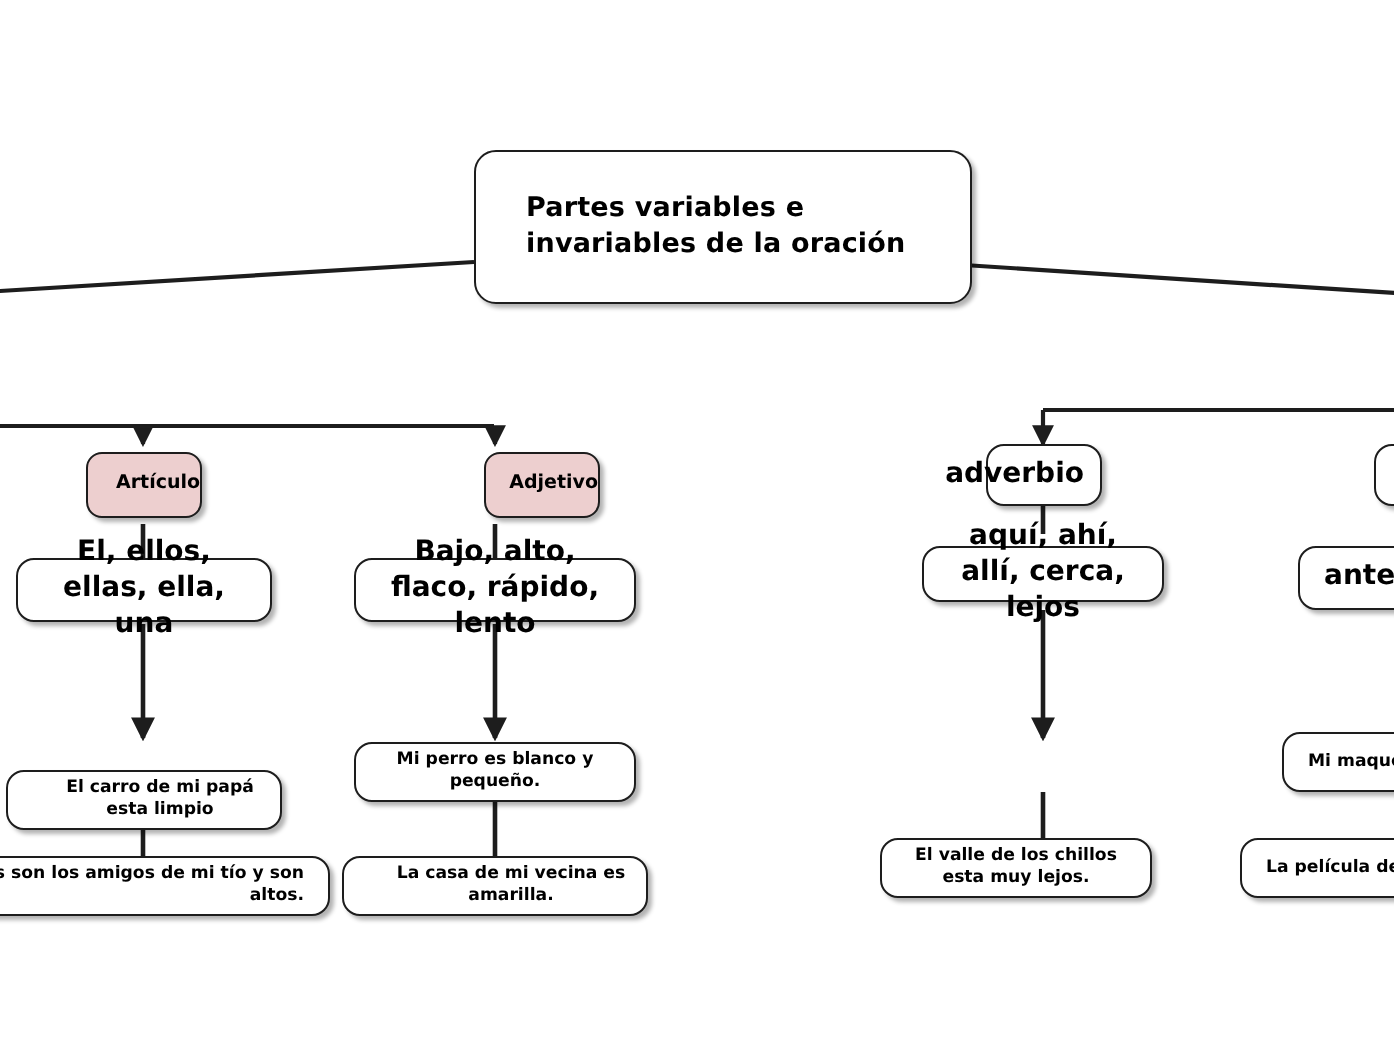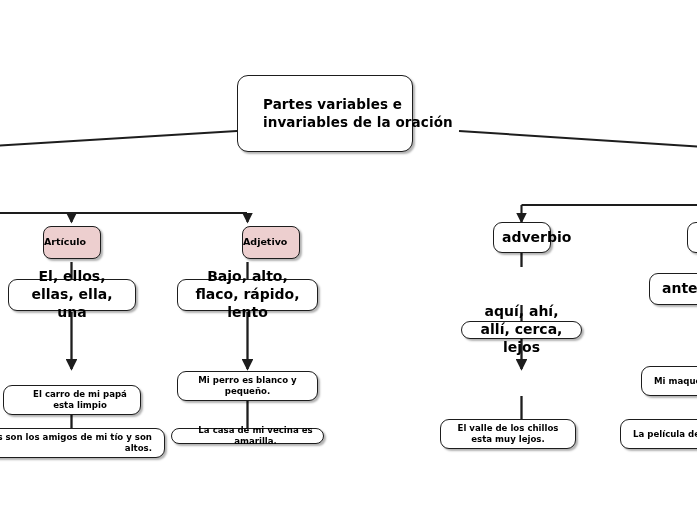--- a/index.html
+++ b/index.html
@@ -27,21 +27,21 @@
   }
   .node {
     position: absolute;
     box-sizing: border-box;
     border: 1.6px solid #1d1d1d;
     border-radius: 9px;
     background: #ffffff;
     color: #000000;
     display: flex;
     align-items: center;
-    justify-content: flex-start;
+    justify-content: flex-end;
     text-align: center;
     font-weight: bold;
     line-height: 1.28;
     box-shadow: 2px 2px 2px rgba(0,0,0,0.30);
     z-index: 2;
   }
   .node.root {
     border-width: 1.7px;
     border-radius: 11px;
     font-size: 13.5px;
@@ -108,21 +108,21 @@
 
     <path d="M 247.5 262 L 247.5 279" stroke="#1d1d1d" stroke-width="2.3" fill="none"></path>
     <path d="M 247.5 312 L 247.5 369" stroke="#1d1d1d" stroke-width="2.3" fill="none" marker-end="url(#arrow)"></path>
     <path d="M 247.5 401 L 247.5 428" stroke="#1d1d1d" stroke-width="2.3" fill="none"></path>
 
     <path d="M 521.5 252 L 521.5 267" stroke="#1d1d1d" stroke-width="2.3" fill="none"></path>
     <path d="M 521.5 305 L 521.5 369" stroke="#1d1d1d" stroke-width="2.3" fill="none" marker-end="url(#arrow)"></path>
     <path d="M 521.5 396 L 521.5 419" stroke="#1d1d1d" stroke-width="2.3" fill="none"></path>
   </svg>
 
-  <div class="node root" style="left:237px; top:75px; width:176px; height:77px;">
+  <div class="node root" style="left:237px; top:75px; width:249px; height:77px;">
     <div>
       <span class="root-line">Partes variables e</span>
       <span class="root-line">invariables de la oración</span>
     </div>
   </div>
 
   <div class="node cat" style="left:43px; top:226px; width:58px; height:33px;">
     <span>Artículo</span>
   </div>
   <div class="node plain" style="left:8px; top:279px; width:128px; height:32px;">
@@ -137,28 +137,28 @@
 
   <div class="node cat" style="left:219px; top:226px; width:58px; height:33px;margin-left:23px;">
     <span>Adjetivo</span>
   </div>
   <div class="node plain" style="left:177px; top:279px; width:141px; height:32px;">
     <span>Bajo, alto, flaco, rápido, lento</span>
   </div>
   <div class="node ex" style="left:177px; top:371px; width:141px; height:30px;">
     <span>Mi perro es blanco y pequeño.</span>
   </div>
-  <div class="node ex" style="left:171px; top:428px; width:153px; height:16px;padding-left:24px;">
+  <div class="node ex" style="left:171px; top:428px; width:153px; height:30px;padding-left:24px;">
     <span>La casa de mi vecina es amarilla.</span>
   </div>
 
   <div class="node plain" style="left:493px; top:222px; width:58px; height:31px;">
     <span>adverbio</span>
   </div>
-  <div class="node plain" style="left:461px; top:273px; width:121px; height:18px;margin-top:48px;">
+  <div class="node plain" style="left:461px; top:273px; width:121px; height:28px;">
     <span>aquí, ahí, allí, cerca, lejos</span>
   </div>
   <div class="node ex" style="left:440px; top:419px; width:136px; height:30px;">
     <span>El valle de los chillos esta muy lejos.</span>
   </div>
 
   <div class="node plain" style="left:687px; top:222px; width:58px; height:31px;"></div>
   <div class="node plain clipped-right" style="left:649px; top:273px; width:121px; height:32px;">
     <span>ante, ba</span>
   </div>

